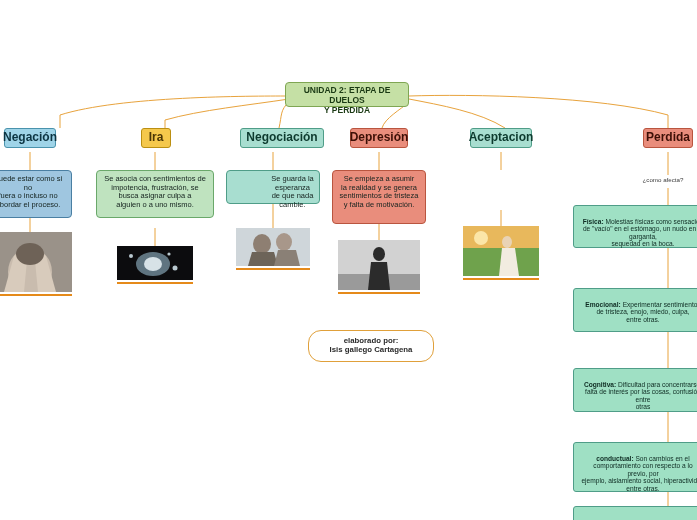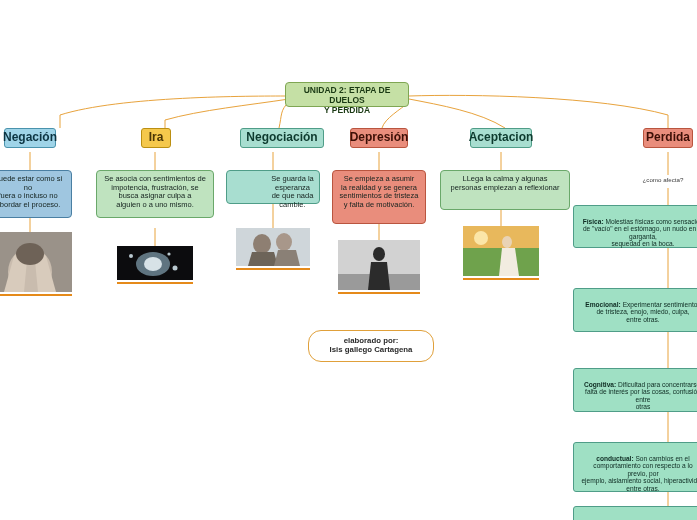--- a/index.html
+++ b/index.html
@@ -170,24 +170,20 @@
   <div class="node desc desc-teal" style="left:226px; top:170px; width:94px; height:34px;">
     <span>Se guarda la esperanza
 de que nada cambie.</span>
   </div>
   <div class="node desc desc-red" style="left:332px; top:170px; width:94px; height:54px;">
     <span>Se empieza a asumir
 la realidad y se genera
 sentimientos de tristeza
 y falta de motivación.</span>
   </div>
-  <div class="node desc desc-green" style="left:440px; top:170px; width:130px; height:40px;">
-    <span>LLega la calma y algunas
-personas empiezan a reflexionar</span>
-  </div>
   <div class="node question" style="left:628px; top:176px; width:70px; height:12px;">
     <span>¿como afecta?</span>
   </div>
 
   <div class="node leaf" style="left:573px; top:205px; width:140px; height:43px;">
     <span>
       <b>Física:</b><span> Molestias físicas como sensación
 de "vacío" en el estómago, un nudo en la
 garganta,
 sequedad en la boca.</span>

